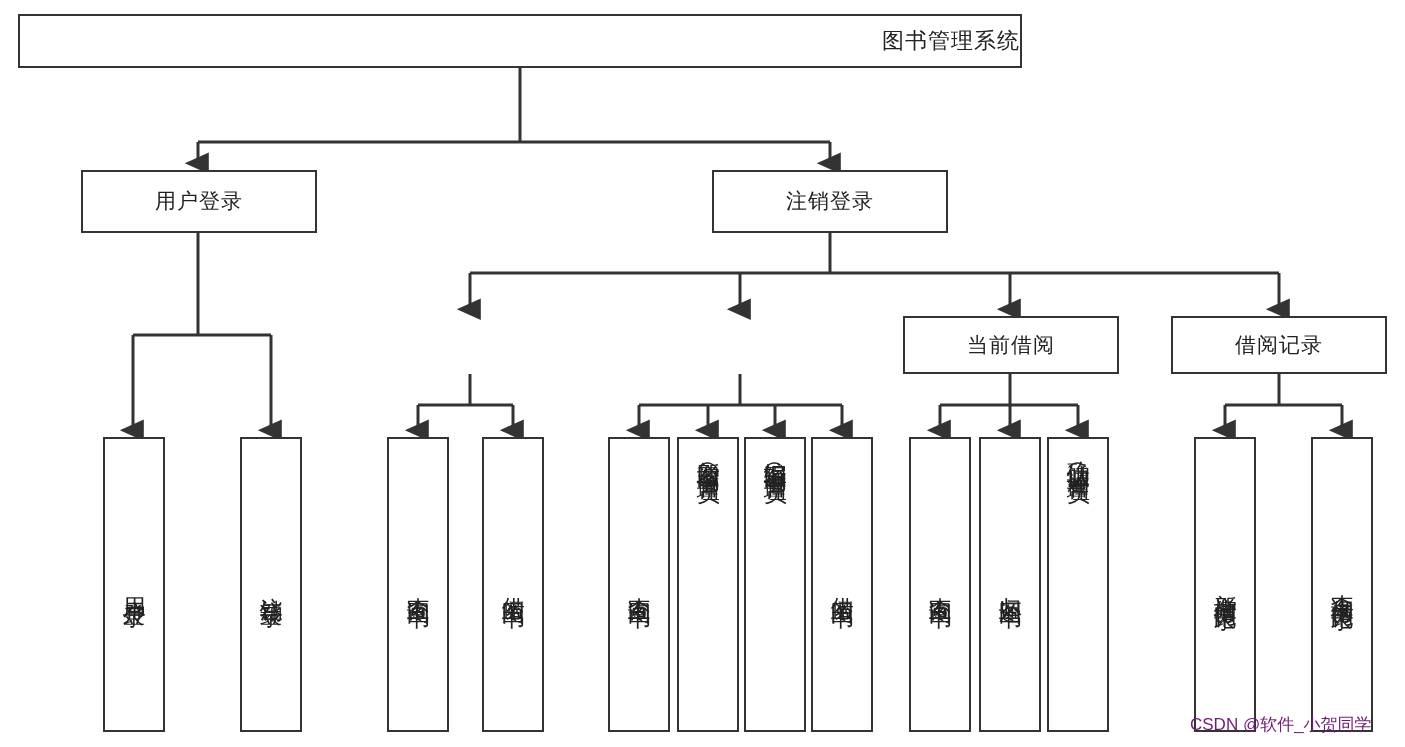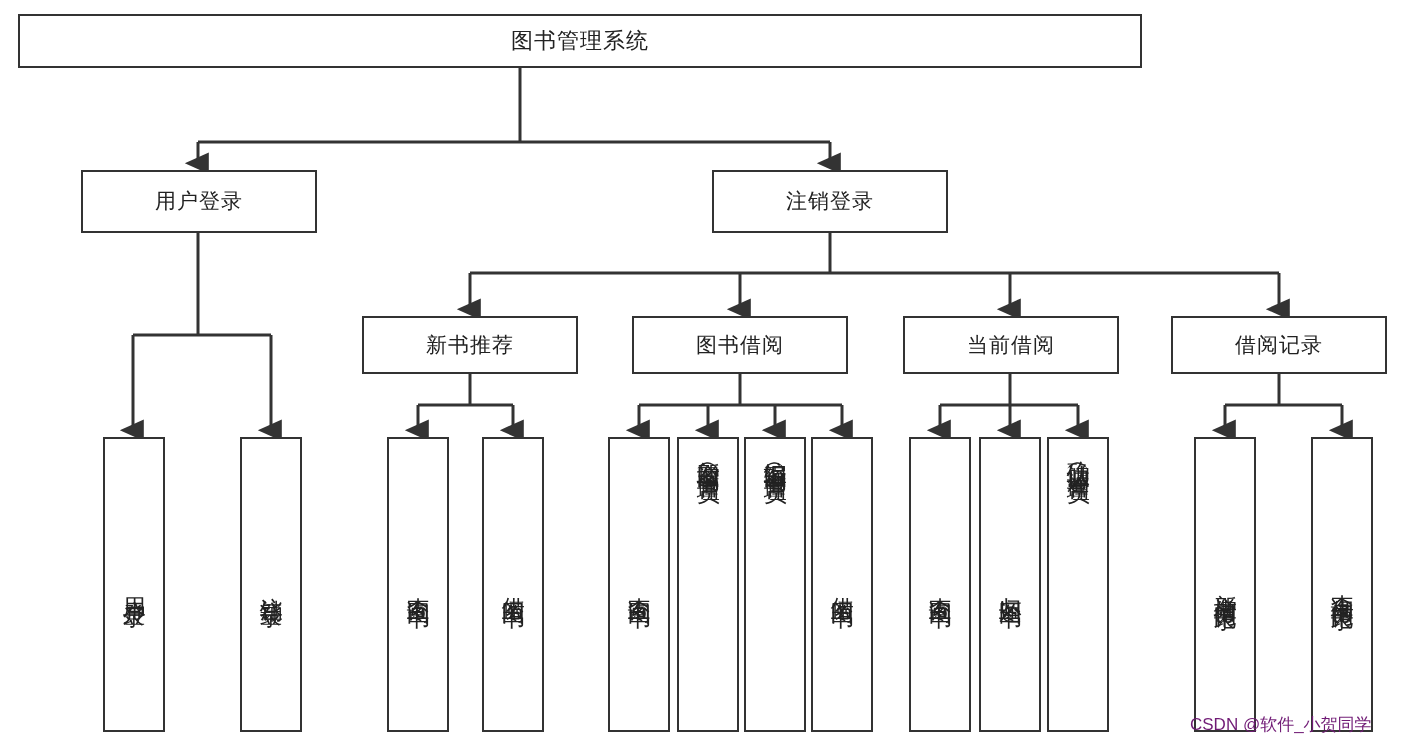--- a/index.html
+++ b/index.html
@@ -126,37 +126,31 @@
       <path d="M1010,405 L1010,429" marker-end="url(#arrow)"></path>
       <path d="M1078,405 L1078,429" marker-end="url(#arrow)"></path>
 
       <path d="M1279,374 L1279,405"></path>
       <path d="M1225,405 L1342,405"></path>
       <path d="M1225,405 L1225,429" marker-end="url(#arrow)"></path>
       <path d="M1342,405 L1342,429" marker-end="url(#arrow)"></path>
     </g>
   </svg>
 
-  <div class="node horizontal root" style="left:18px; top:14px; width:1124px; height:54px;">
+  <div class="node horizontal root" style="left:18px; top:14px; width:1004px; height:54px;justify-content:flex-end;">
     <span class="label">图书管理系统</span>
   </div>
 
   <div class="node horizontal" style="left:81px; top:170px; width:236px; height:63px;">
     <span class="label">用户登录</span>
   </div>
   <div class="node horizontal" style="left:712px; top:170px; width:236px; height:63px;">
     <span class="label">注销登录</span>
   </div>
 
-  <div class="node horizontal" style="left:362px; top:316px; width:216px; height:58px;">
-    <span class="label">新书推荐</span>
-  </div>
-  <div class="node horizontal" style="left:632px; top:316px; width:216px; height:58px;">
-    <span class="label">图书借阅</span>
-  </div>
   <div class="node horizontal" style="left:1171px; top:316px; width:216px; height:58px;">
     <span class="label">借阅记录</span>
   </div>
   <div class="node horizontal" style="left:903px; top:316px; width:216px; height:58px;">
     <span class="label">当前借阅</span>
   </div>
 
   <div class="node vertical short" style="left:103px; top:437px; width:62px; height:295px;">
     <span class="label">用户登录</span>
   </div>

